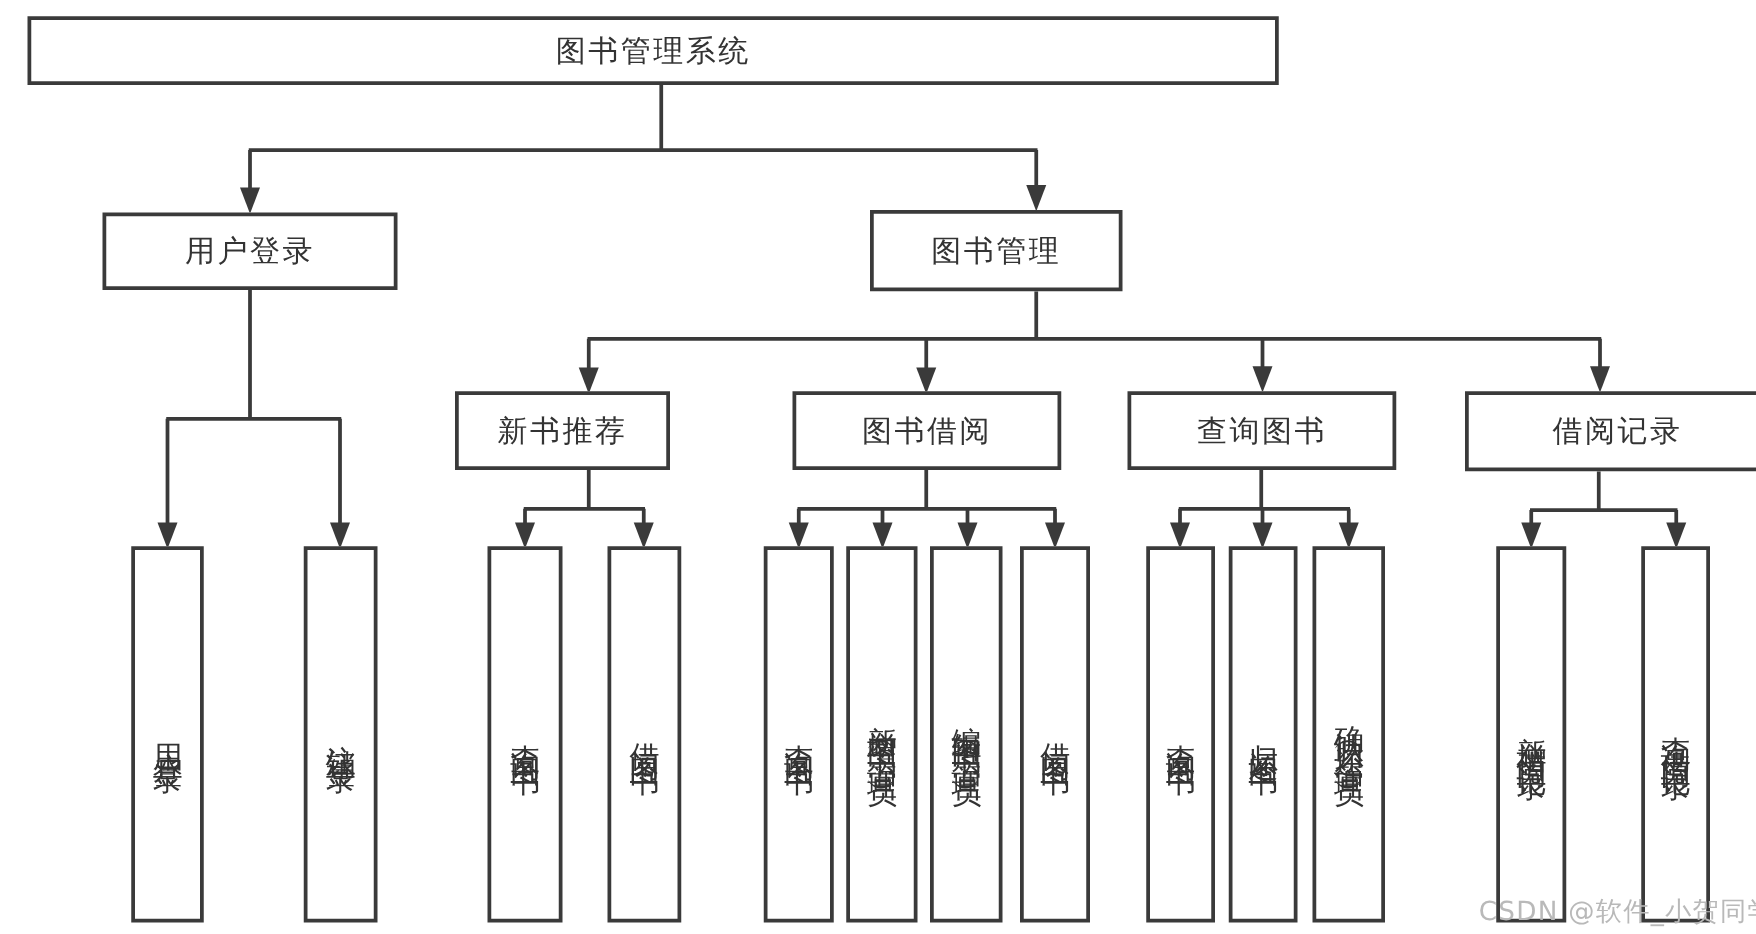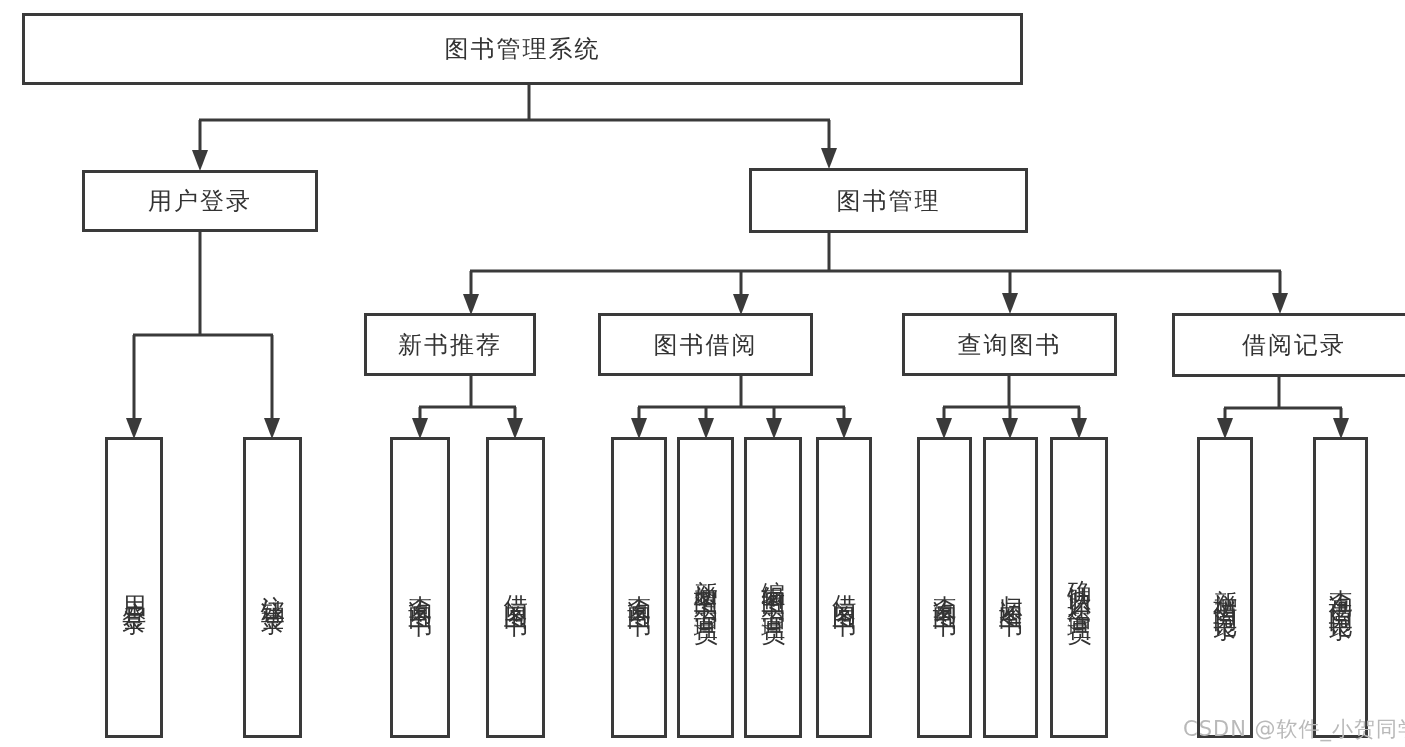--- a/index.html
+++ b/index.html
@@ -82,35 +82,35 @@
       <polygon points="766,418 782,418 774,439"></polygon>
       <polygon points="836,418 852,418 844,439"></polygon>
       <polygon points="936,418 952,418 944,439"></polygon>
       <polygon points="1002,418 1018,418 1010,439"></polygon>
       <polygon points="1071,418 1087,418 1079,439"></polygon>
       <polygon points="1217,418 1233,418 1225,439"></polygon>
       <polygon points="1333,418 1349,418 1341,439"></polygon>
     </g>
   </svg>
 
-  <div class="node" style="left:22px;top:13px;width:1001px;height:72px">
+  <div class="node" style="left:22px;top:13px;width:1001px;height:55px">
     <span class="lbl">图书管理系统</span>
   </div>
 
   <div class="node" style="left:82px;top:170px;width:236px;height:62px">
     <span class="lbl">用户登录</span>
   </div>
-  <div class="node" style="left:749px;top:168px;width:279px;height:65px">
+  <div class="node" style="left:696px;top:168px;width:202px;height:65px">
     <span class="lbl">图书管理</span>
   </div>
 
   <div class="node" style="left:364px;top:313px;width:172px;height:63px">
     <span class="lbl">新书推荐</span>
   </div>
-  <div class="node" style="left:598px;top:313px;width:215px;height:63px">
+  <div class="node" style="left:634px;top:313px;width:215px;height:63px">
     <span class="lbl">图书借阅</span>
   </div>
   <div class="node" style="left:902px;top:313px;width:215px;height:63px">
     <span class="lbl">查询图书</span>
   </div>
   <div class="node" style="left:1172px;top:313px;width:244px;height:64px">
     <span class="lbl">借阅记录</span>
   </div>
 
   <div class="node leaf" style="left:105px;top:437px;width:58px;height:301px">

